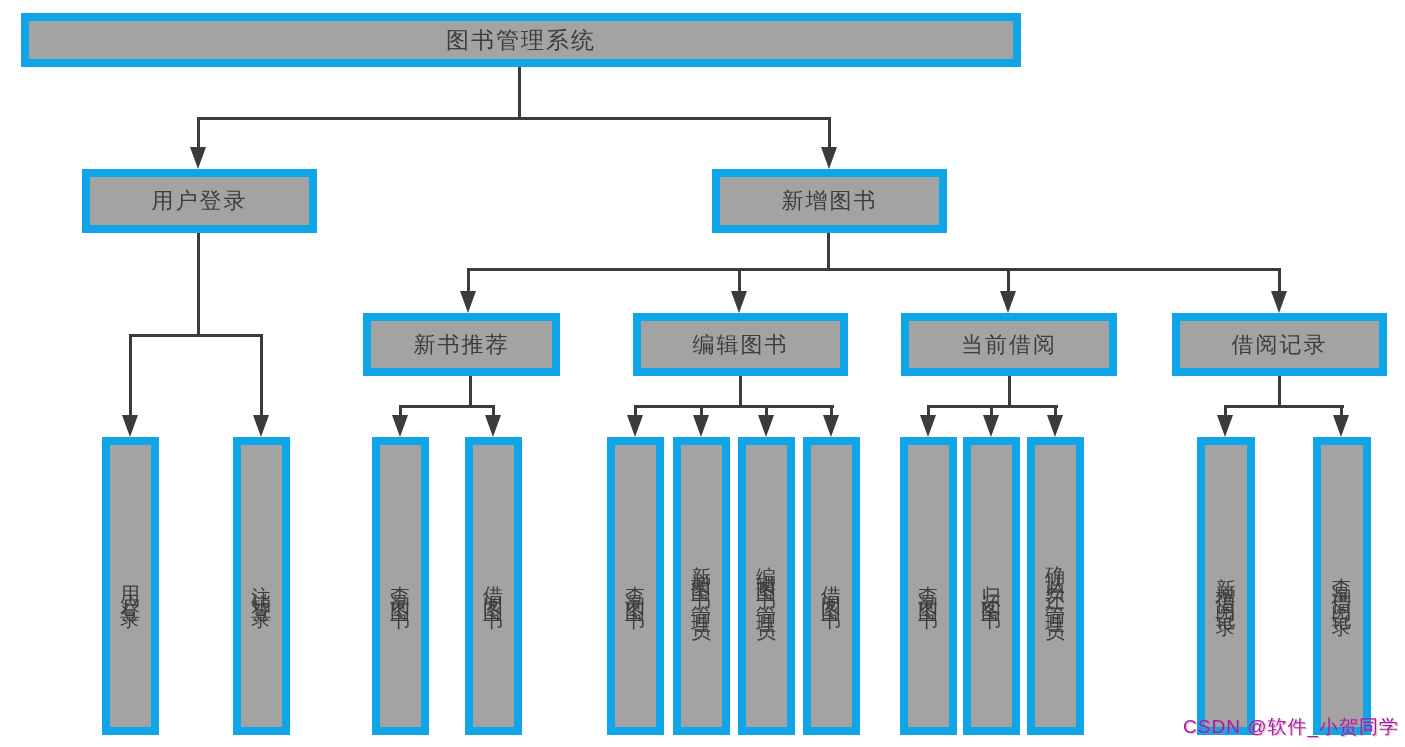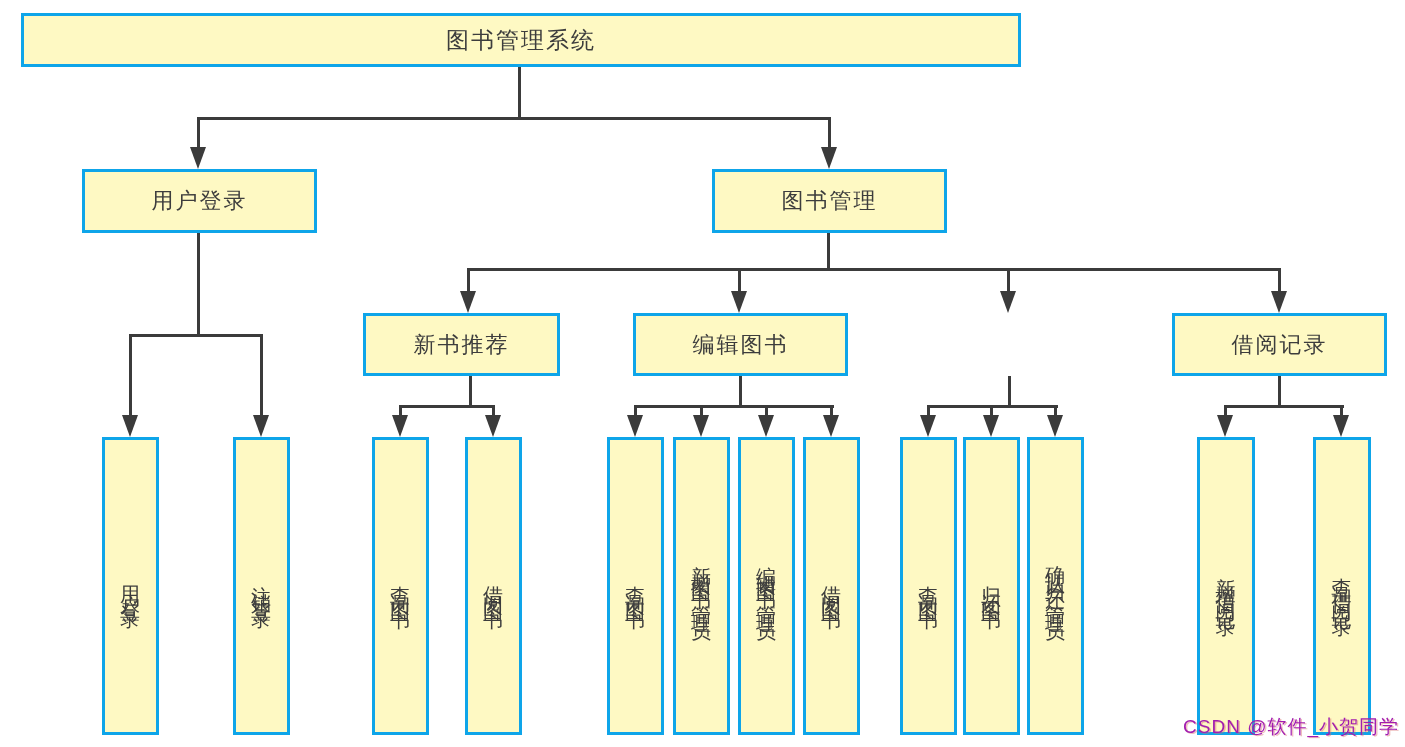--- a/index.html
+++ b/index.html
@@ -1,20 +1,20 @@
 <!DOCTYPE html>
 <html><head>
 <meta charset="utf-8">
 <style>
   html,body{margin:0;padding:0;background:#ffffff;}
   body{font-family:"Liberation Sans",sans-serif;}
   .canvas{position:relative;width:1405px;height:747px;background:#ffffff;overflow:hidden;}
   .box{
-    position:absolute;box-sizing:border-box;background:#fef9c3;
-    border:3px solid #0ea5e9;color:#3d3d3d;
+    position:absolute;box-sizing:border-box;background:#a3a3a3;
+    border:8px solid #0ea5e9;color:#3d3d3d;
     display:flex;align-items:center;justify-content:center;
   }
   .box.h{font-size:22px;letter-spacing:2px;white-space:nowrap;}
   .box.root{font-size:23px;}
   .box.v{writing-mode:vertical-rl;text-orientation:mixed;font-size:20px;letter-spacing:8px;line-height:1;}
   .hline{position:absolute;height:3px;background:#3b3b3b;}
   .vline{position:absolute;width:3px;background:#3b3b3b;}
   .arrow{
     position:absolute;width:0;height:0;
     border-left:8px solid transparent;border-right:8px solid transparent;
@@ -34,21 +34,21 @@
   <div class="box h root" style="left:21px;top:13px;width:1000px;height:54px">图书管理系统</div>
 
   <div class="vline" style="left:518px;top:67px;height:52px"></div>
   <div class="hline" style="left:197px;top:117px;width:634px"></div>
   <div class="vline" style="left:197px;top:117px;height:32px"></div>
   <div class="arrow" style="left:190px;top:147px"></div>
   <div class="vline" style="left:828px;top:117px;height:32px"></div>
   <div class="arrow" style="left:821px;top:147px"></div>
 
   <div class="box h" style="left:82px;top:169px;width:235px;height:64px">用户登录</div>
-  <div class="box h" style="left:712px;top:169px;width:235px;height:64px">图书管理</div>
+  <div class="box h" style="left:712px;top:169px;width:235px;height:64px">新增图书</div>
 
   <div class="vline" style="left:197px;top:233px;height:104px"></div>
   <div class="hline" style="left:129px;top:334px;width:134px"></div>
   <div class="vline" style="left:129px;top:334px;height:84px"></div>
   <div class="arrow" style="left:122px;top:415px"></div>
   <div class="vline" style="left:260px;top:334px;height:84px"></div>
   <div class="arrow" style="left:253px;top:415px"></div>
 
   <div class="vline" style="left:827px;top:233px;height:38px"></div>
   <div class="hline" style="left:467px;top:268px;width:814px"></div>
@@ -56,20 +56,21 @@
   <div class="arrow" style="left:460px;top:291px"></div>
   <div class="vline" style="left:738px;top:268px;height:25px"></div>
   <div class="arrow" style="left:731px;top:291px"></div>
   <div class="vline" style="left:1007px;top:268px;height:25px"></div>
   <div class="arrow" style="left:1000px;top:291px"></div>
   <div class="vline" style="left:1278px;top:268px;height:25px"></div>
   <div class="arrow" style="left:1271px;top:291px"></div>
 
   <div class="box h" style="left:363px;top:313px;width:197px;height:63px">新书推荐</div>
   <div class="box h" style="left:633px;top:313px;width:215px;height:63px">编辑图书</div>
+  <div class="box h" style="left:901px;top:313px;width:216px;height:63px">当前借阅</div>
   <div class="box h" style="left:1172px;top:313px;width:215px;height:63px">借阅记录</div>
 
   <div class="vline" style="left:469px;top:376px;height:32px"></div>
   <div class="hline" style="left:399px;top:405px;width:96px"></div>
   <div class="vline" style="left:399px;top:405px;height:12px"></div>
   <div class="arrow" style="left:392px;top:415px"></div>
   <div class="vline" style="left:492px;top:405px;height:12px"></div>
   <div class="arrow" style="left:485px;top:415px"></div>
 
   <div class="vline" style="left:739px;top:376px;height:32px"></div>

